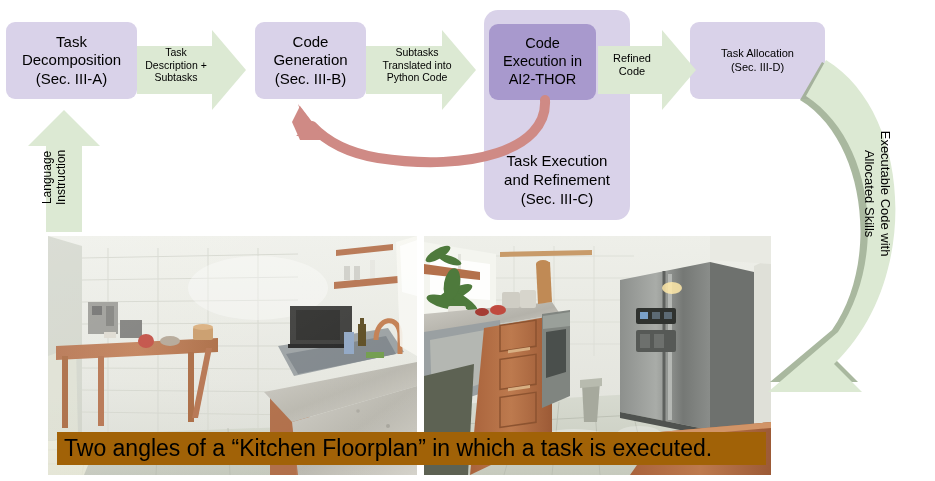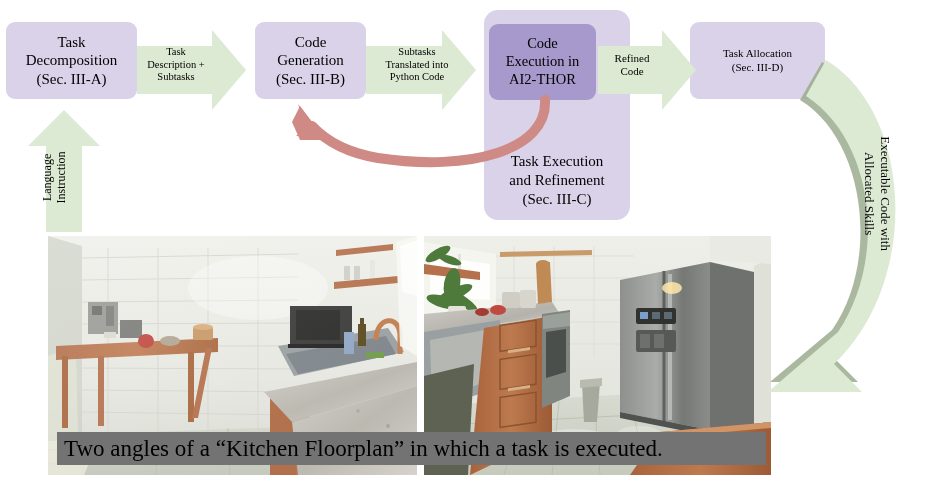--- a/index.html
+++ b/index.html
@@ -1,34 +1,34 @@
 <!DOCTYPE html>
 <html><head>
 <meta charset="utf-8">
 <style>
   html,body{margin:0;padding:0;background:#ffffff;}
   body{width:935px;height:481px;overflow:hidden;position:relative;
        font-family:"Liberation Sans",sans-serif;color:#000;}
-  #stage{position:absolute;left:0;top:0;width:935px;height:481px;font-family:Liberation Serif, serif;}
+  #stage{position:absolute;left:0;top:0;width:935px;height:481px;}
 
   .box{position:absolute;background:#d9d2e9;border-radius:9px;
        display:flex;align-items:center;justify-content:center;text-align:center;
        line-height:1.22;}
   .box-outer{background:#d9d2e9;border-radius:14px;align-items:flex-start;}
   .box-inner{background:#a899cd;border-radius:9px;}
 
   .boxtext{display:block;white-space:pre-line;}
 
   .alabel{position:absolute;text-align:center;line-height:1.2;
           white-space:pre-line;z-index:6;}
 
   .vlabel{position:absolute;z-index:6;white-space:pre-line;text-align:center;
           line-height:1.2;}
 
-  .capband{position:absolute;background:#737373;display:flex;align-items:center;
+  .capband{position:absolute;background:#a16207;display:flex;align-items:center;
            z-index:8;}
   .captext{font-size:23px;white-space:nowrap;padding-left:7px;color:#000;}
 
   .photo{position:absolute;overflow:hidden;}
 
   svg.layer{position:absolute;left:0;top:0;width:935px;height:481px;
             pointer-events:none;}
   svg.layer.under{z-index:1;}
   svg.layer.over{z-index:5;}
 </style>

